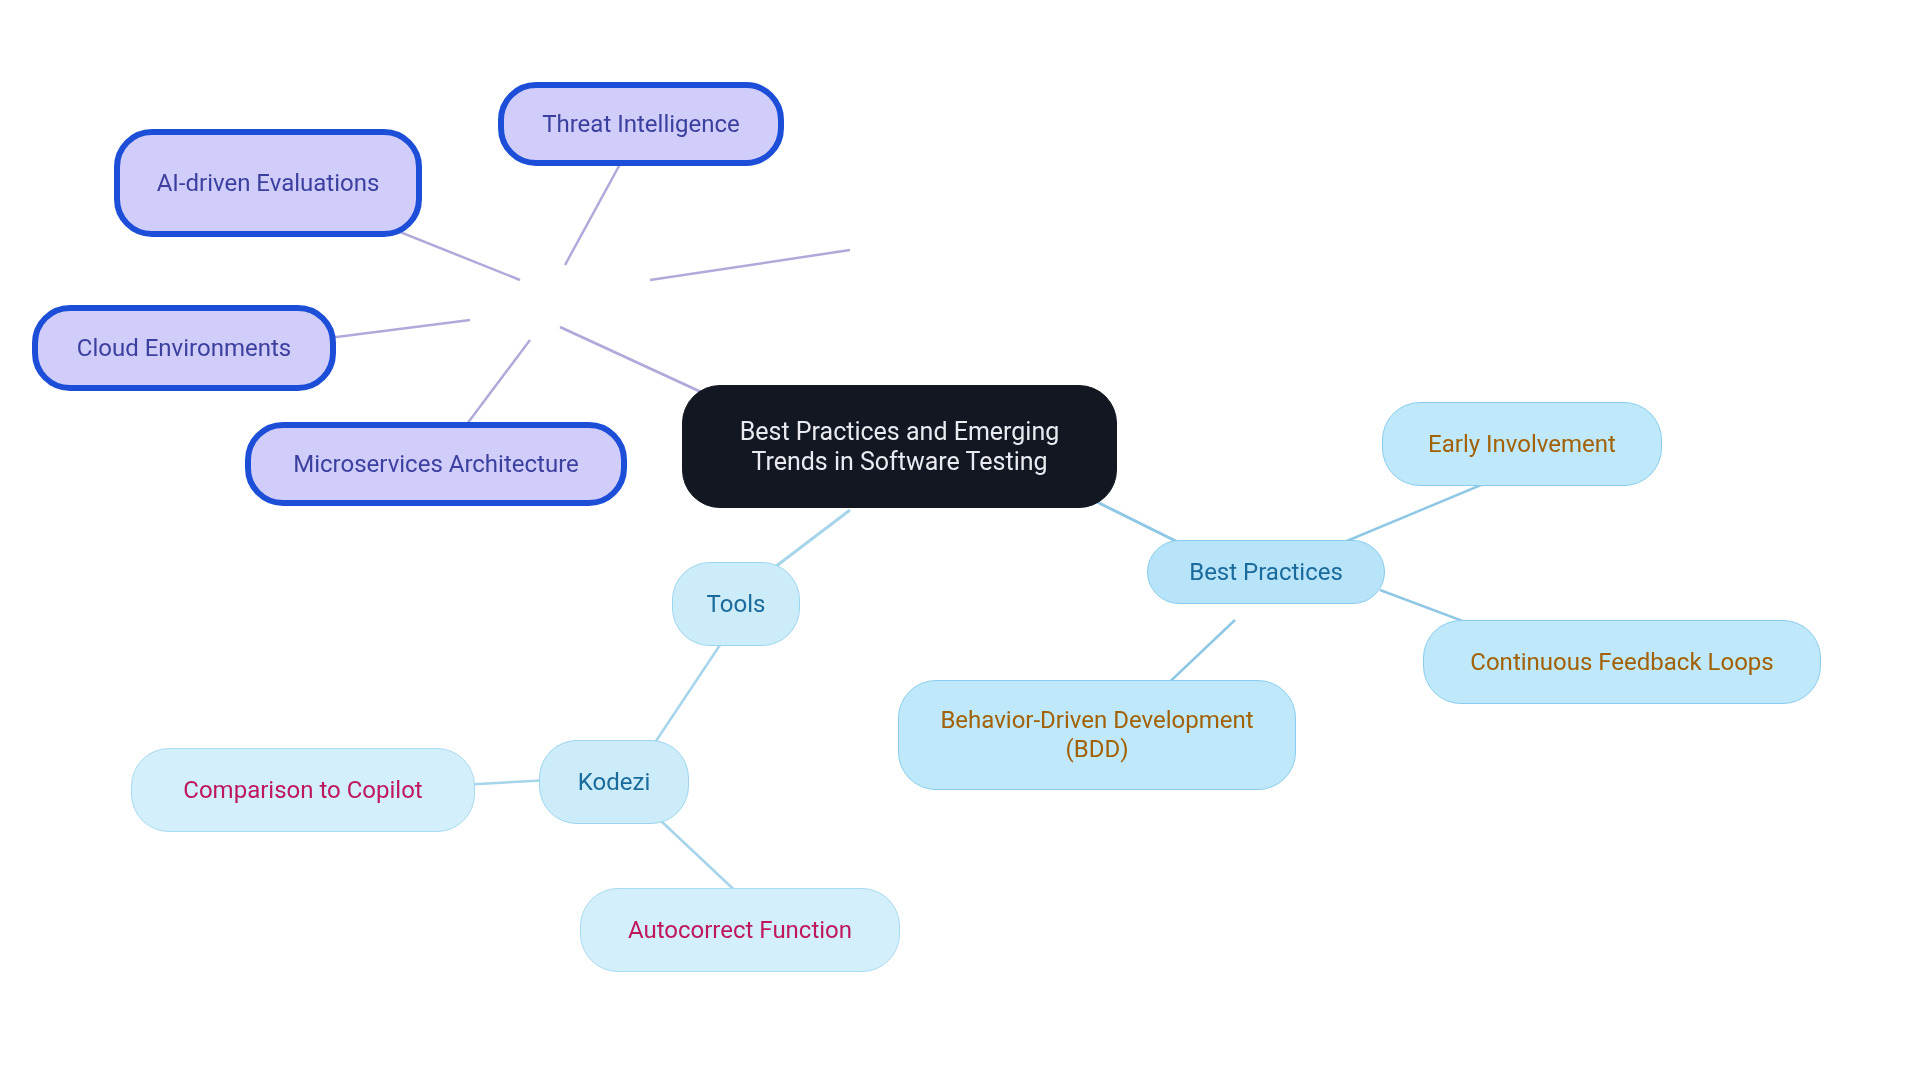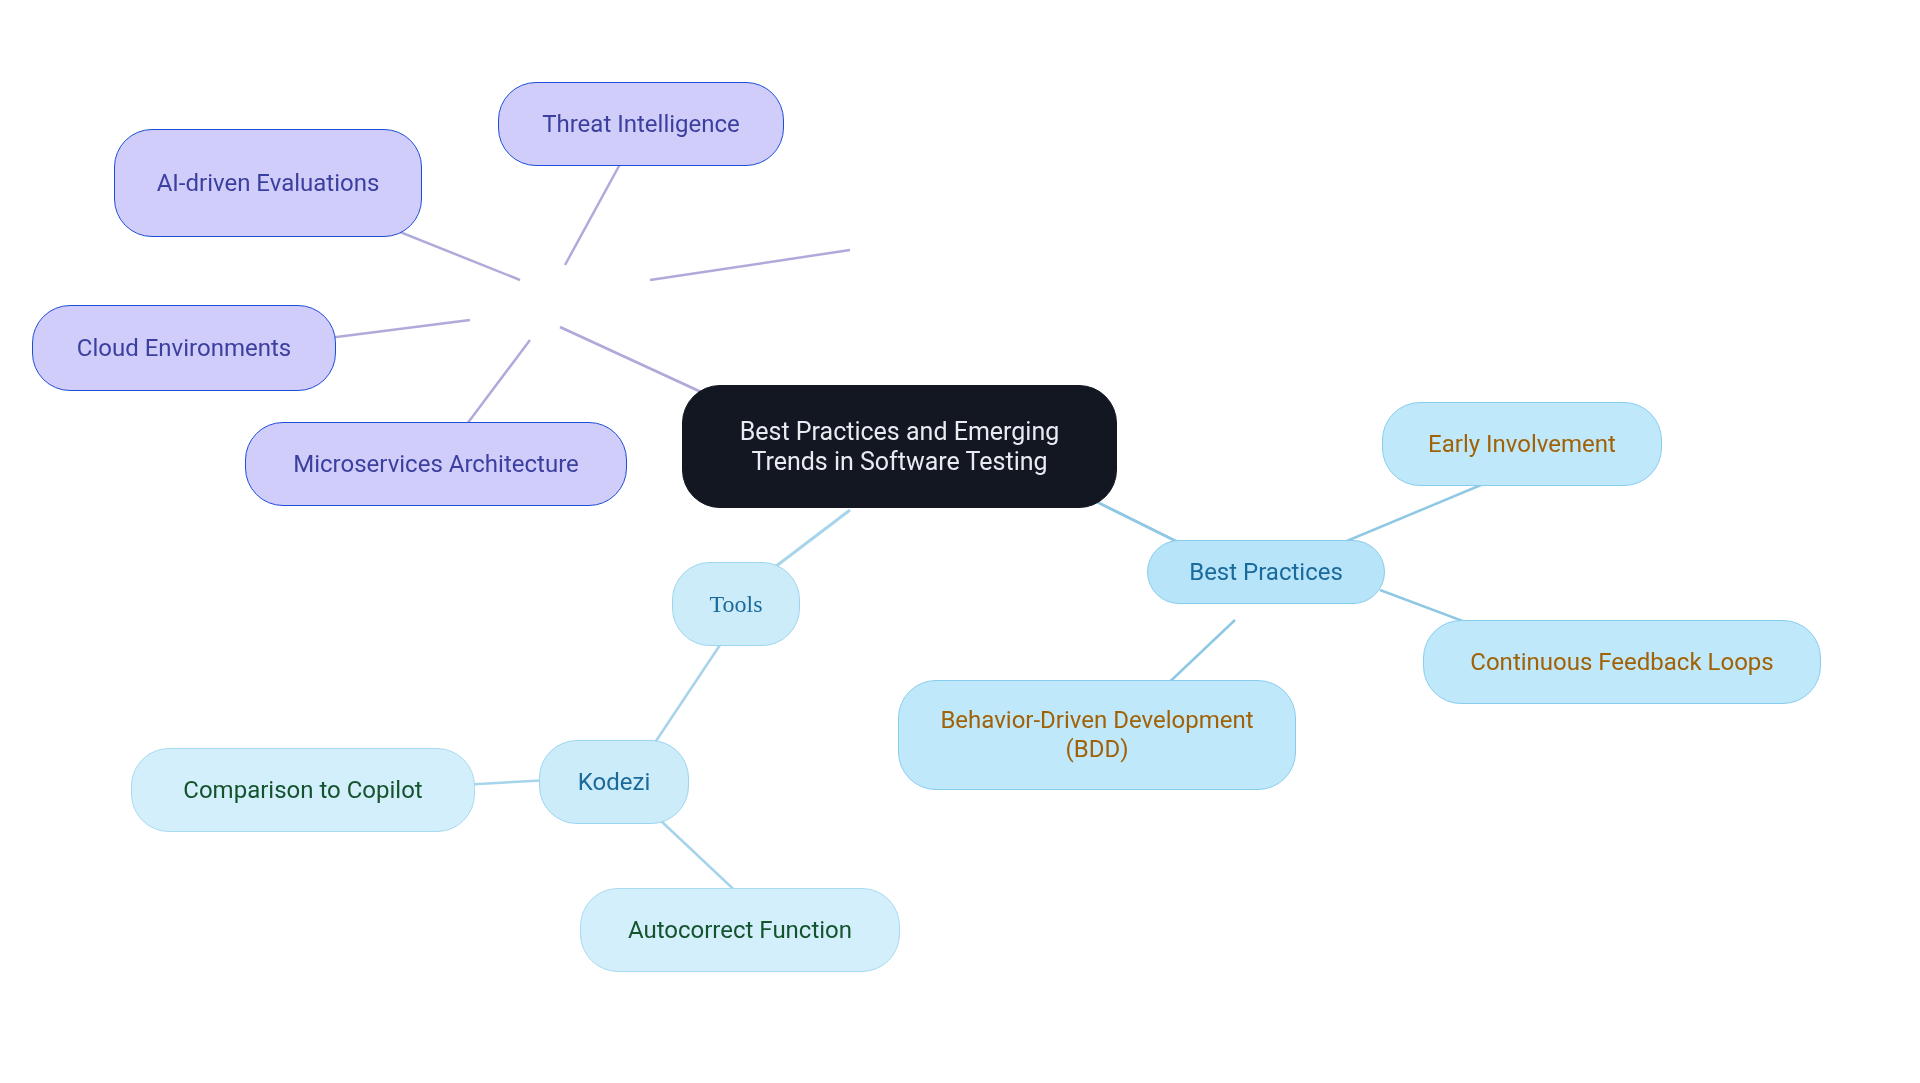--- a/index.html
+++ b/index.html
@@ -45,41 +45,41 @@
   }
   
   .purple-main {
     background: #cac6f7;
     color: #3b3f9e;
     border: 1px solid #a49ee6;
   }
   .purple-leaf {
     background: #d1cdfb;
     color: #3b3f9e;
-    border: 1px solid #1d4ed8;
+    border: 6px solid #1d4ed8;
   }
   
   .blue-main {
     background: #b7e4f9;
     color: #1a6a9b;
     border: 1px solid #89cdee;
   }
   .blue-leaf {
     background: #bfe8fb;
     color: #a16207;
     border: 1px solid #89cdee;
   }
   .blue-sub {
     background: #cdecfa;
     color: #1a6a9b;
     border: 1px solid #9bd5ef;
   }
   .blue-sub-leaf {
     background: #d3effc;
-    color: #14532d;
+    color: #be185d;
     border: 1px solid #a8daf0;
   }
 </style>
 </head>
 <body>
 
 <div class="canvas">
 
   <svg class="edges">
 
@@ -128,21 +128,21 @@
   <div class="node blue-leaf" style="left:1382px; top:402px; width:280px; height:84px;">
     <span>Early Involvement</span>
   </div>
   <div class="node blue-leaf" style="left:1423px; top:620px; width:398px; height:84px;">
     <span>Continuous Feedback Loops</span>
   </div>
   <div class="node blue-leaf" style="left:898px; top:680px; width:398px; height:110px;">
     <span>Behavior-Driven Development (BDD)</span>
   </div>
 
-  <div class="node blue-sub" style="left:672px; top:562px; width:128px; height:84px;font-family:Liberation Serif, serif;">
+  <div class="node blue-sub" style="left:672px; top:562px; width:128px; height:84px;">
     <span>Tools</span>
   </div>
   <div class="node blue-sub" style="left:539px; top:740px; width:150px; height:84px;">
     <span>Kodezi</span>
   </div>
   <div class="node blue-sub-leaf" style="left:131px; top:748px; width:344px; height:84px;">
     <span>Comparison to Copilot</span>
   </div>
   <div class="node blue-sub-leaf" style="left:580px; top:888px; width:320px; height:84px;">
     <span>Autocorrect Function</span>

